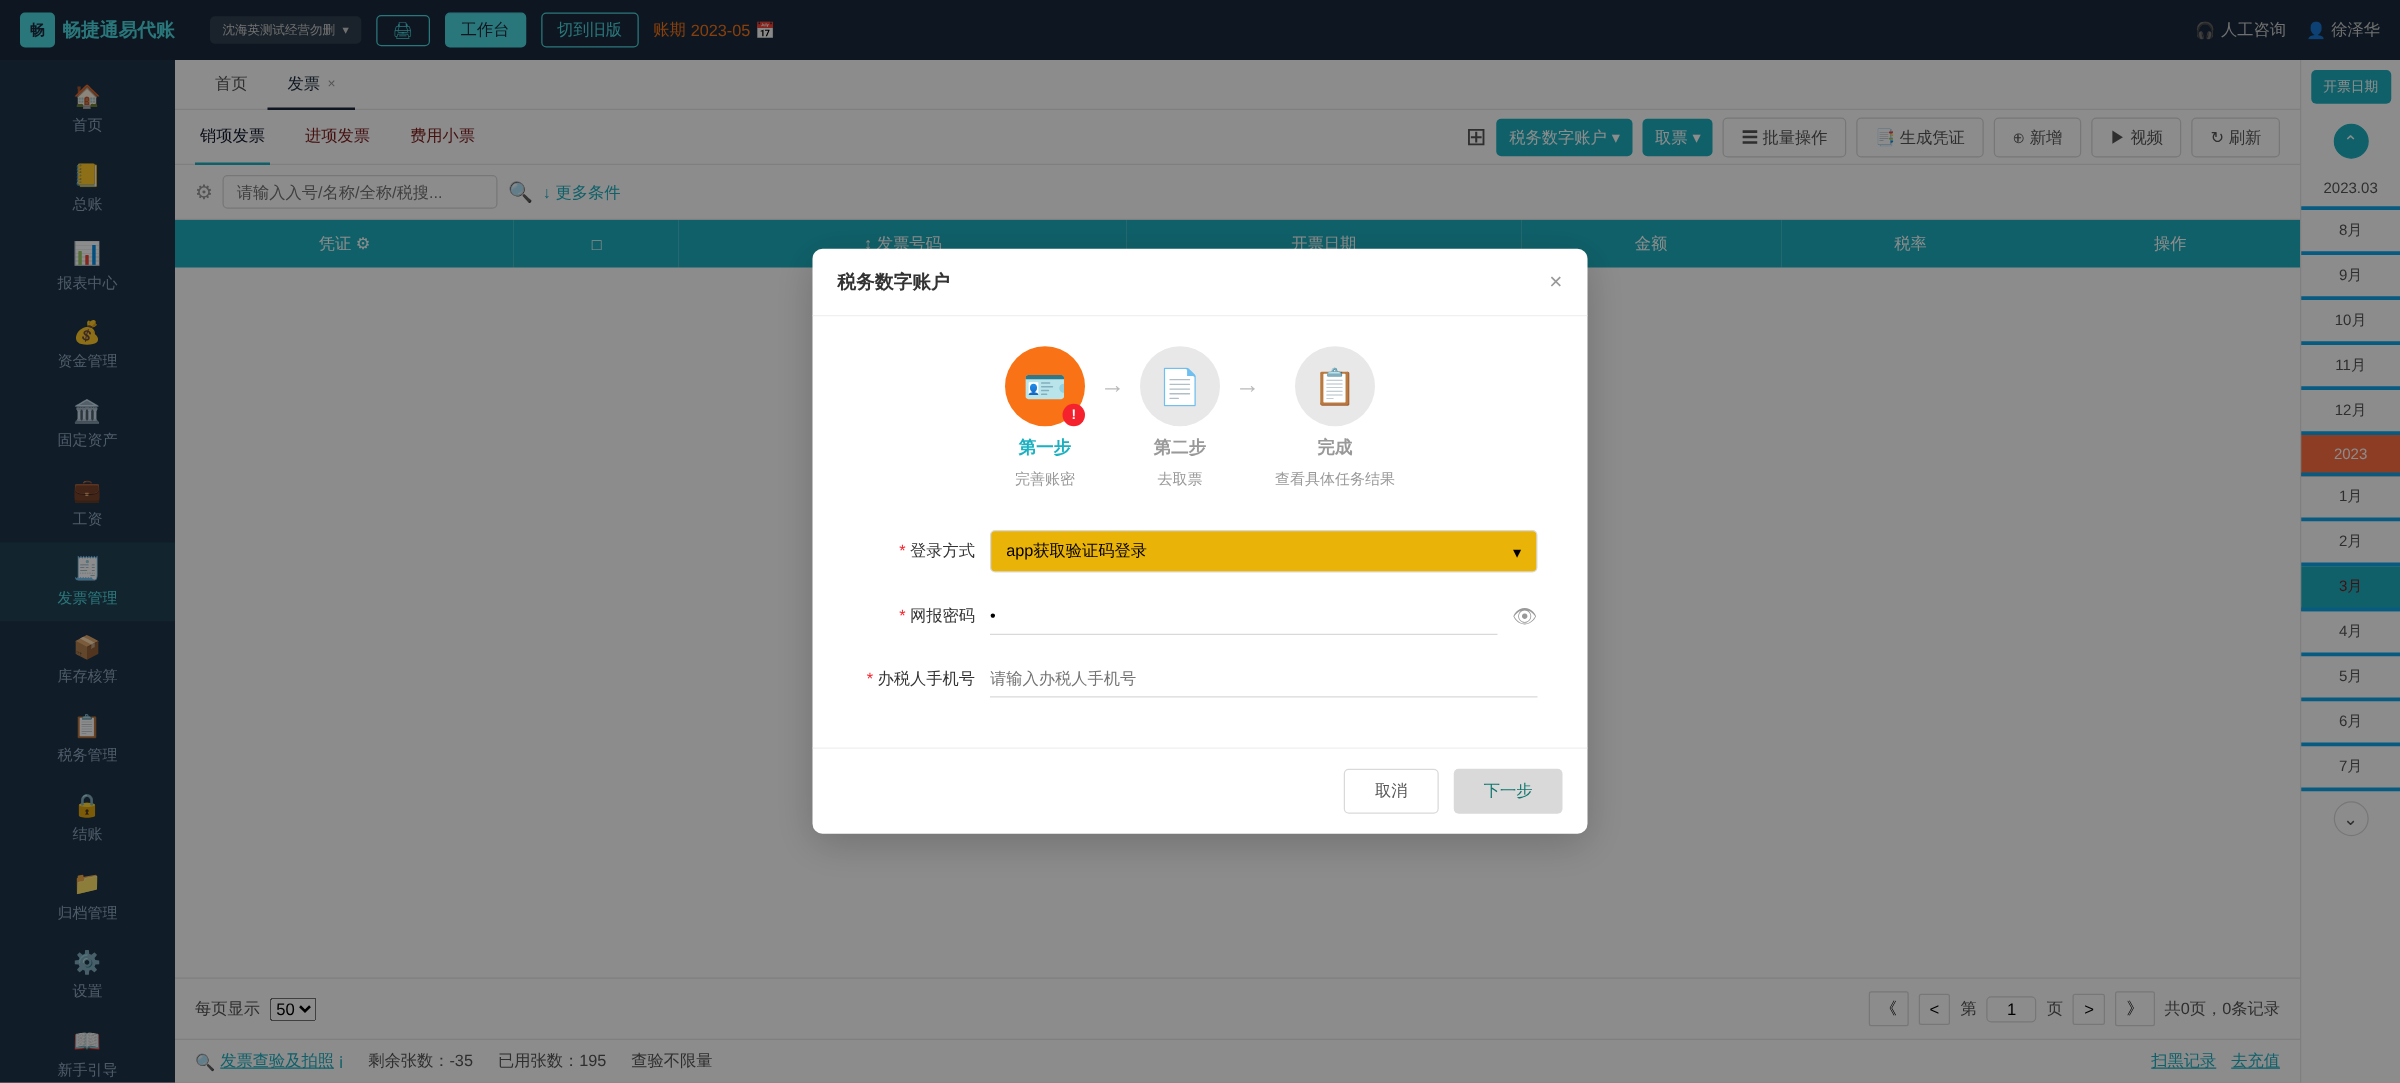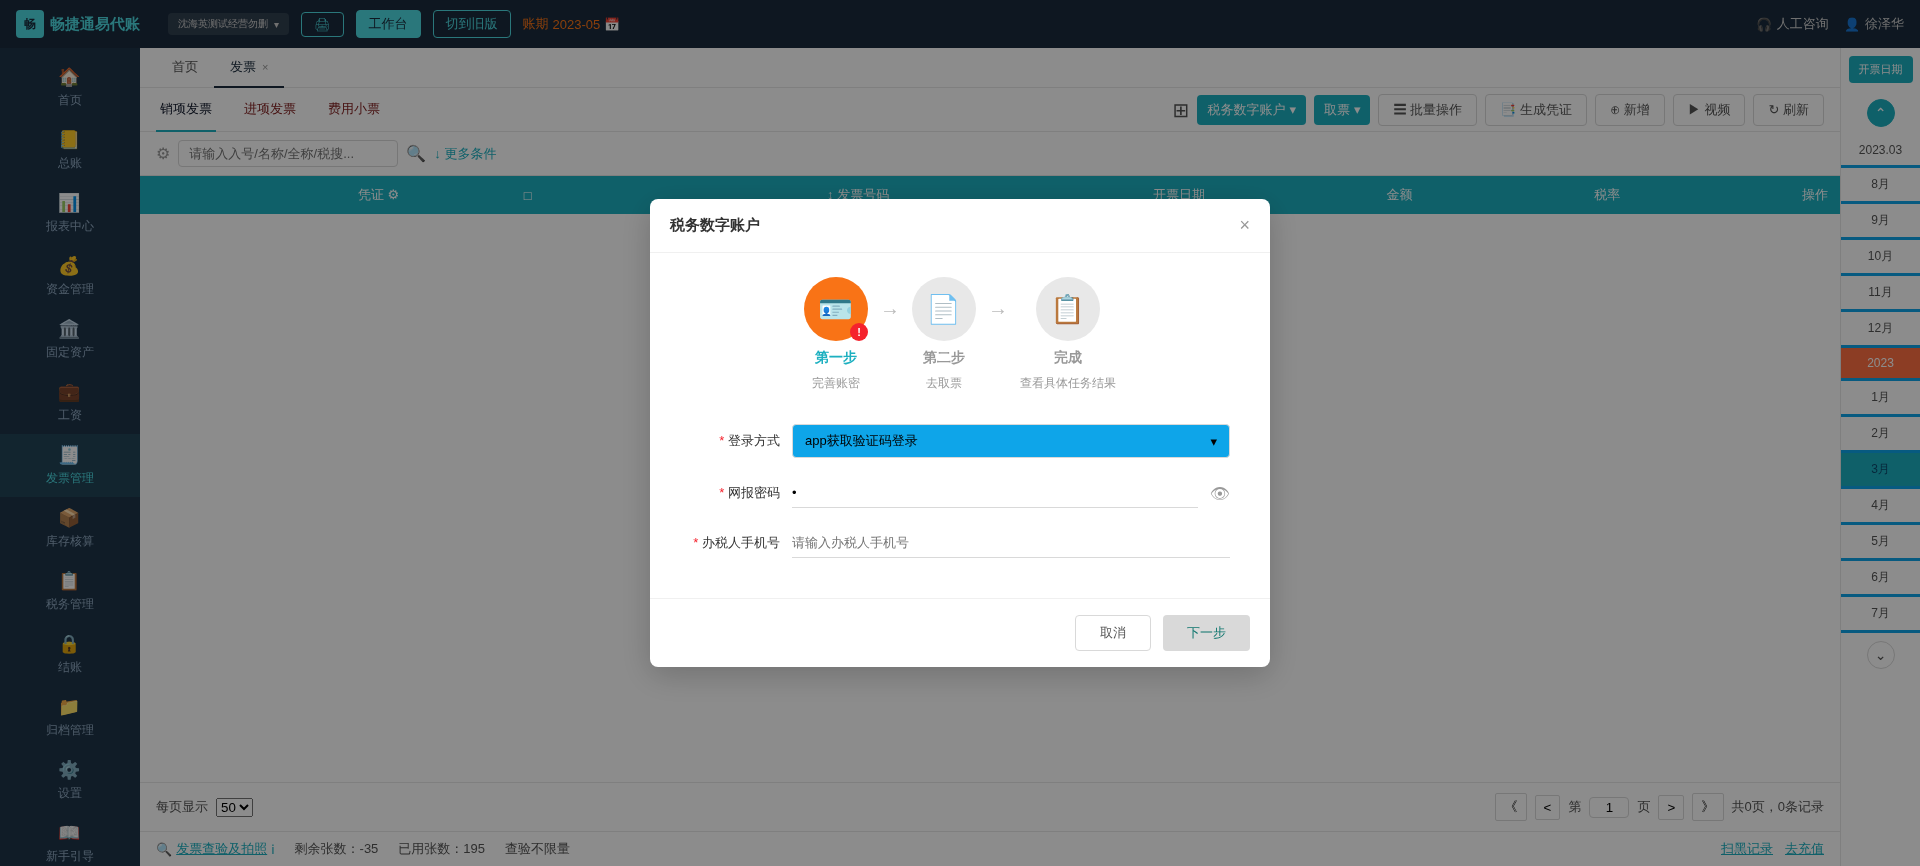--- a/index.html
+++ b/index.html
@@ -108,21 +108,21 @@
     .btn-outline { background: #fff; color: #555; border: 1px solid #d9d9d9; padding: 6px 14px; border-radius: 4px; font-size: 13px; cursor: pointer; }
     .btn-dropdown { background: #1db0c0; color: #fff; border: none; padding: 6px 10px; border-radius: 4px; font-size: 13px; cursor: pointer; display: flex; align-items: center; gap: 4px; }
 
     .search-bar { display: flex; align-items: center; gap: 8px; padding: 8px 16px; background: #fff; border-bottom: 1px solid #e8e8e8; }
     .search-input { border: 1px solid #d9d9d9; border-radius: 4px; padding: 5px 10px; font-size: 13px; width: 220px; }
     .filter-link { color: #1db0c0; font-size: 13px; cursor: pointer; }
 
     
     .table-area { flex: 1; overflow: auto; background: #fff; }
     .data-table { width: 100%; border-collapse: collapse; font-size: 13px; }
-    .data-table th { background: #1db0c0; color: #fff; padding: 10px 12px; text-align: right; font-weight: normal; white-space: nowrap; }
+    .data-table th { background: #1db0c0; color: #fff; padding: 10px 12px; text-align: center; font-weight: normal; white-space: nowrap; }
 
     
     .pagination { display: flex; align-items: center; justify-content: space-between; padding: 10px 16px; background: #fff; border-top: 1px solid #e8e8e8; font-size: 13px; color: #555; }
     .pagination-controls { display: flex; align-items: center; gap: 8px; }
     .page-btn { border: 1px solid #d9d9d9; background: #fff; padding: 4px 8px; cursor: pointer; border-radius: 2px; }
 
     
     .footer-bar { background: #fff; padding: 8px 16px; border-top: 1px solid #e8e8e8; display: flex; align-items: center; gap: 20px; font-size: 13px; color: #555; }
     .footer-link { color: #1db0c0; cursor: pointer; text-decoration: underline; }
 
@@ -138,21 +138,21 @@
       padding-top: 8px;
     }
     .right-panel-btn {
       background: #1db0c0; color: #fff;
       border: none; border-radius: 4px;
       padding: 6px 10px; font-size: 12px; cursor: pointer;
       margin-bottom: 8px; width: 64px; text-align: center;
     }
     .period-list { width: 100%; }
     .period-item { padding: 8px 4px; text-align: center; font-size: 12px; color: #555; cursor: pointer; border-bottom: 3px solid #0ea5e9; }
-    .period-item.active { background: #1db0c0; color: #0c4a6e; }
+    .period-item.active { background: #1db0c0; color: #7f1d1d; }
     .period-item.current { background: #ff7043; color: #fff; }
     .scroll-arrows { display: flex; flex-direction: column; align-items: center; gap: 4px; padding: 8px 0; }
     .arrow-btn { width: 28px; height: 28px; border: 1px solid #d9d9d9; background: #fff; border-radius: 50%; display: flex; align-items: center; justify-content: center; cursor: pointer; font-size: 14px; color: #555; }
     .arrow-btn.active { background: #1db0c0; color: #fff; border-color: #1db0c0; }
 
     
     .modal-overlay {
       position: fixed;
       top: 0; left: 0; right: 0; bottom: 0;
       background: rgba(0,0,0,0.45);
@@ -184,21 +184,21 @@
     .step-icon.inactive { background: #e8e8e8; }
     .step-badge { position: absolute; bottom: 0; right: 0; width: 18px; height: 18px; background: #f5222d; border-radius: 50%; display: flex; align-items: center; justify-content: center; color: #fff; font-size: 11px; font-weight: bold; }
     .step-arrow { margin: 0 12px; margin-top: 20px; color: #bbb; font-size: 20px; }
     .step-label { font-size: 14px; color: #1db0c0; font-weight: bold; }
     .step-label.inactive { color: #999; }
     .step-desc { font-size: 12px; color: #999; }
 
     
     .form-row { display: flex; align-items: center; margin-bottom: 20px; gap: 12px; }
     .form-label { font-size: 13px; color: #333; white-space: nowrap; min-width: 90px; text-align: right; }
-    .form-select { flex: 1; border: 1px solid #d9d9d9; border-radius: 4px; padding: 7px 12px; font-size: 13px; display: flex; align-items: center; justify-content: space-between; cursor: pointer; background: #0ea5e9; }
+    .form-select { flex: 1; border: 1px solid #d9d9d9; border-radius: 4px; padding: 7px 12px; font-size: 13px; display: flex; align-items: center; justify-content: space-between; cursor: pointer; background: #eab308; }
     .form-input { flex: 1; border: none; border-bottom: 1px solid #d9d9d9; padding: 7px 0; font-size: 13px; outline: none; background: transparent; }
     .form-input-phone { flex: 1; border: none; border-bottom: 1px solid #d9d9d9; padding: 7px 0; font-size: 13px; outline: none; background: transparent; color: #bbb; }
     .eye-icon { color: #999; cursor: pointer; font-size: 16px; }
 
     
     .modal-footer { display: flex; justify-content: flex-end; gap: 12px; padding: 16px 20px; border-top: 1px solid #f0f0f0; }
     .btn-cancel { background: #fff; color: #555; border: 1px solid #d9d9d9; padding: 8px 24px; border-radius: 4px; font-size: 13px; cursor: pointer; }
     .btn-next { background: #d9d9d9; color: #0f766e; border: none; padding: 8px 24px; border-radius: 4px; font-size: 13px; cursor: not-allowed; }
   </style>
 </head>

